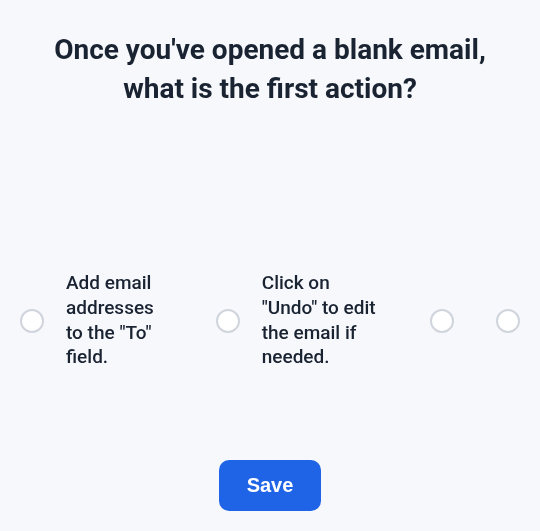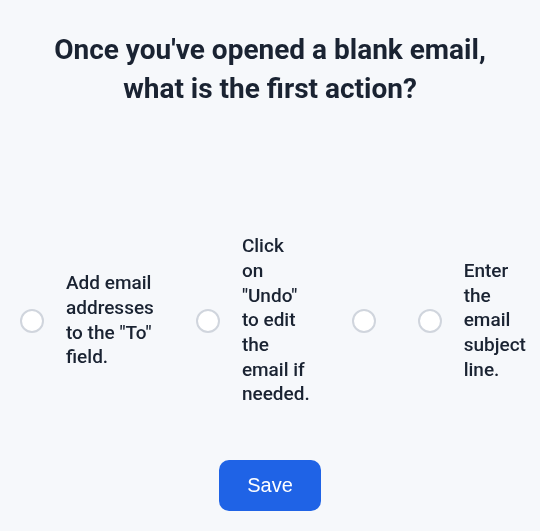--- a/index.html
+++ b/index.html
@@ -49,21 +49,21 @@
       font-size: 19px;
       font-weight: 500;
       color: #1a2332;
       line-height: 1.3;
     }
     .save-button {
       align-self: center;
       background: #1f63e6;
       color: #ffffff;
       font-size: 20px;
-      font-weight: 400;
+      font-weight: 700;
       border: none;
       border-radius: 10px;
       padding: 14px 28px;
       cursor: pointer;
       margin-top: 20px;
     }
   </style>
 </head>
 <body>
 
@@ -76,17 +76,16 @@
   </div>
   <div class="option">
     <span class="radio"></span>
     <span class="option-label">Click on "Undo" to edit the email if needed.</span>
   </div>
   <div class="option">
     <span class="radio"></span>
   </div>
   <div class="option">
     <span class="radio"></span>
-    <span class="option-label">Enter the email subject line.</span>
   </div>
 </div>
 
 <button class="save-button">Save</button>
 
 </body></html>

